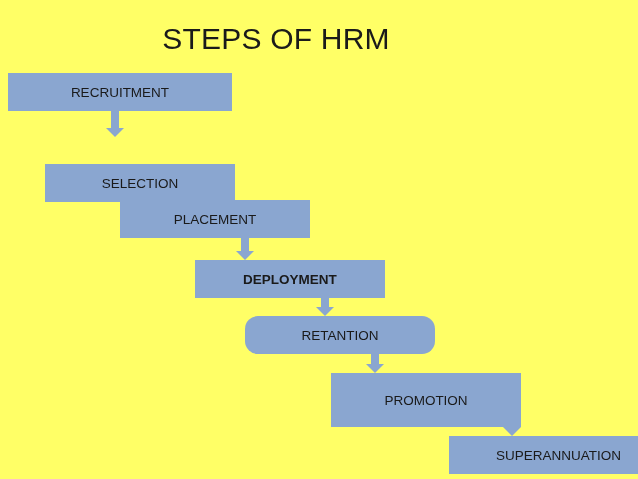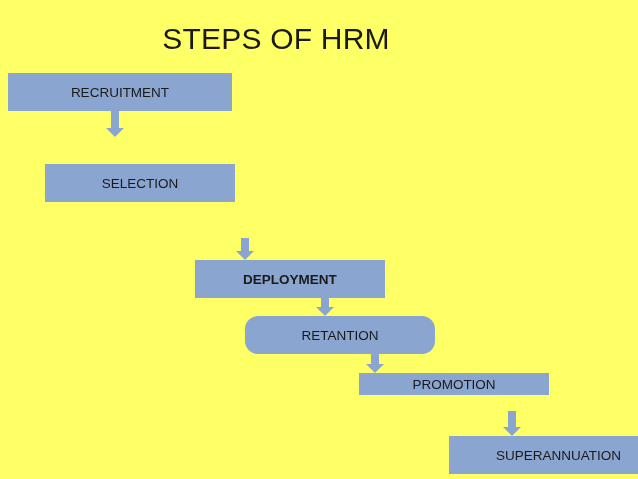--- a/index.html
+++ b/index.html
@@ -94,26 +94,29 @@
     <div class="shaft" style="height:16px;"></div>
     <div class="head" style="top:16px;"></div>
   </div>
 
   <div class="step-box" style="left:8px; top:73px; width:224px; height:38px;">
     <span>RECRUITMENT</span>
   </div>
   <div class="step-box" style="left:45px; top:137px; width:190px; height:38px;margin-top:27px;">
     <span>SELECTION</span>
   </div>
+  <div class="step-box" style="left:120px; top:200px; width:190px; height:38px;">
+    <span>PLACEMENT</span>
+  </div>
   <div class="step-box" style="left:195px; top:260px; width:190px; height:38px;font-weight:bold;">
     <span>DEPLOYMENT</span>
   </div>
   <div class="step-box" style="left:245px; top:316px; width:190px; height:38px;border-radius:13px;">
     <span>RETANTION</span>
   </div>
-  <div class="step-box" style="left:331px; top:373px; width:190px; height:22px;margin-left:28px;">
+  <div class="step-box" style="left:331px; top:373px; width:190px; height:54px;">
     <span>PROMOTION</span>
   </div>
   <div class="step-box" style="left:449px; top:436px; width:190px; height:38px;padding-left:35px;">
     <span>SUPERANNUATION</span>
   </div>
 
 </div>
 
 </body></html>

